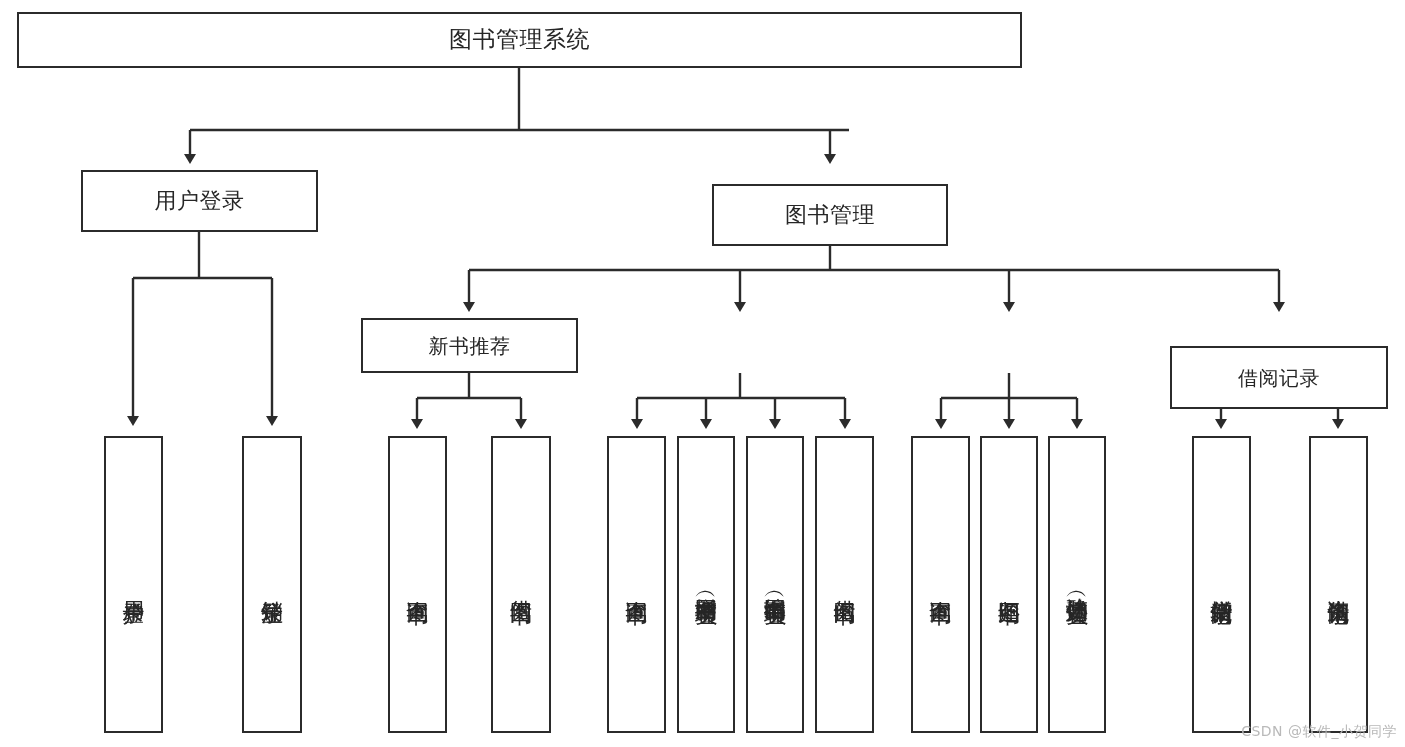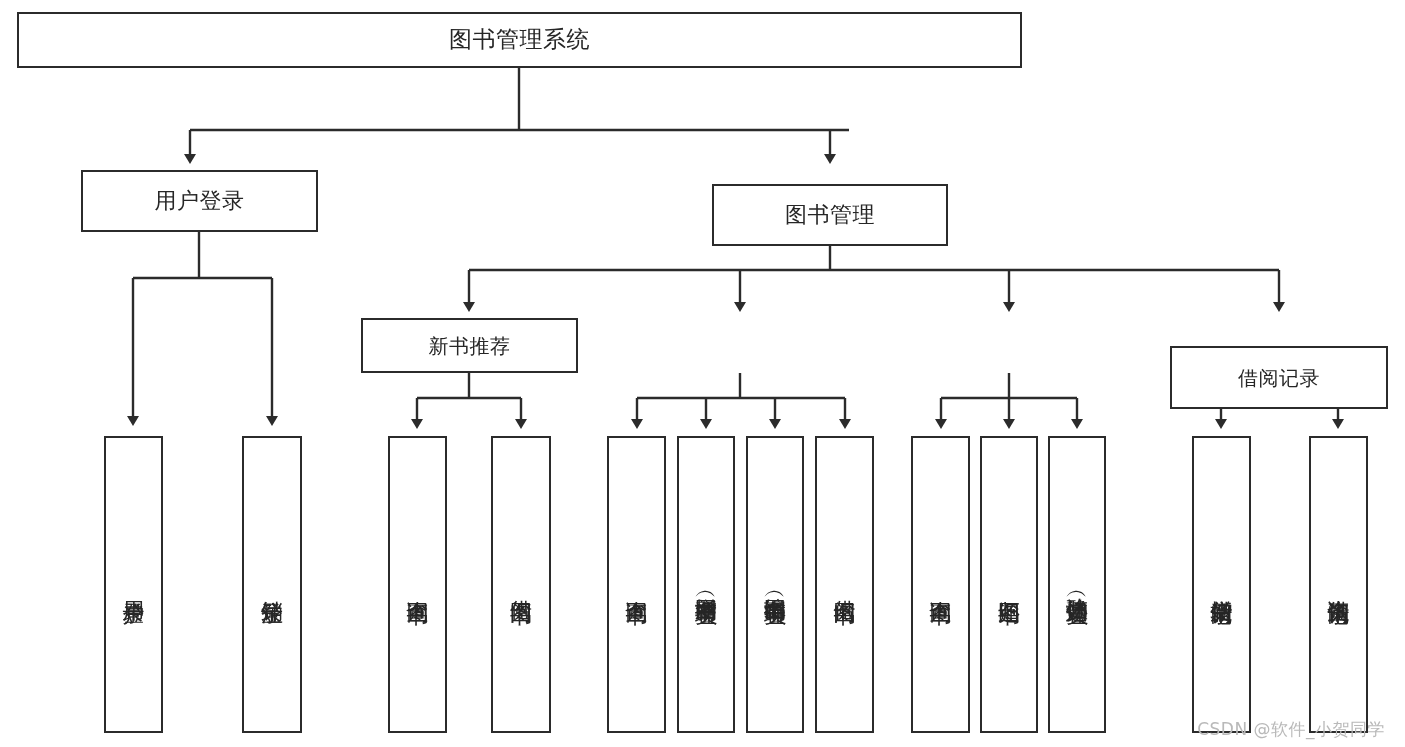--- a/index.html
+++ b/index.html
@@ -56,23 +56,23 @@
     text-orientation: upright;
     font-size: 22px;
     line-height: 1.28;
     letter-spacing: 1px;
     color: #262626;
     text-align: center;
     white-space: nowrap;
   }
   .watermark {
     position: absolute;
-    right: 20px;
+    right: 8px;
     bottom: 6px;
-    font-size: 17px;
+    font-size: 14px;
     color: #b9b9b9;
     letter-spacing: 0.5px;
     white-space: nowrap;
     pointer-events: none;
   }
 </style>
 </head>
 <body>
 
 <div id="diagram-root">

